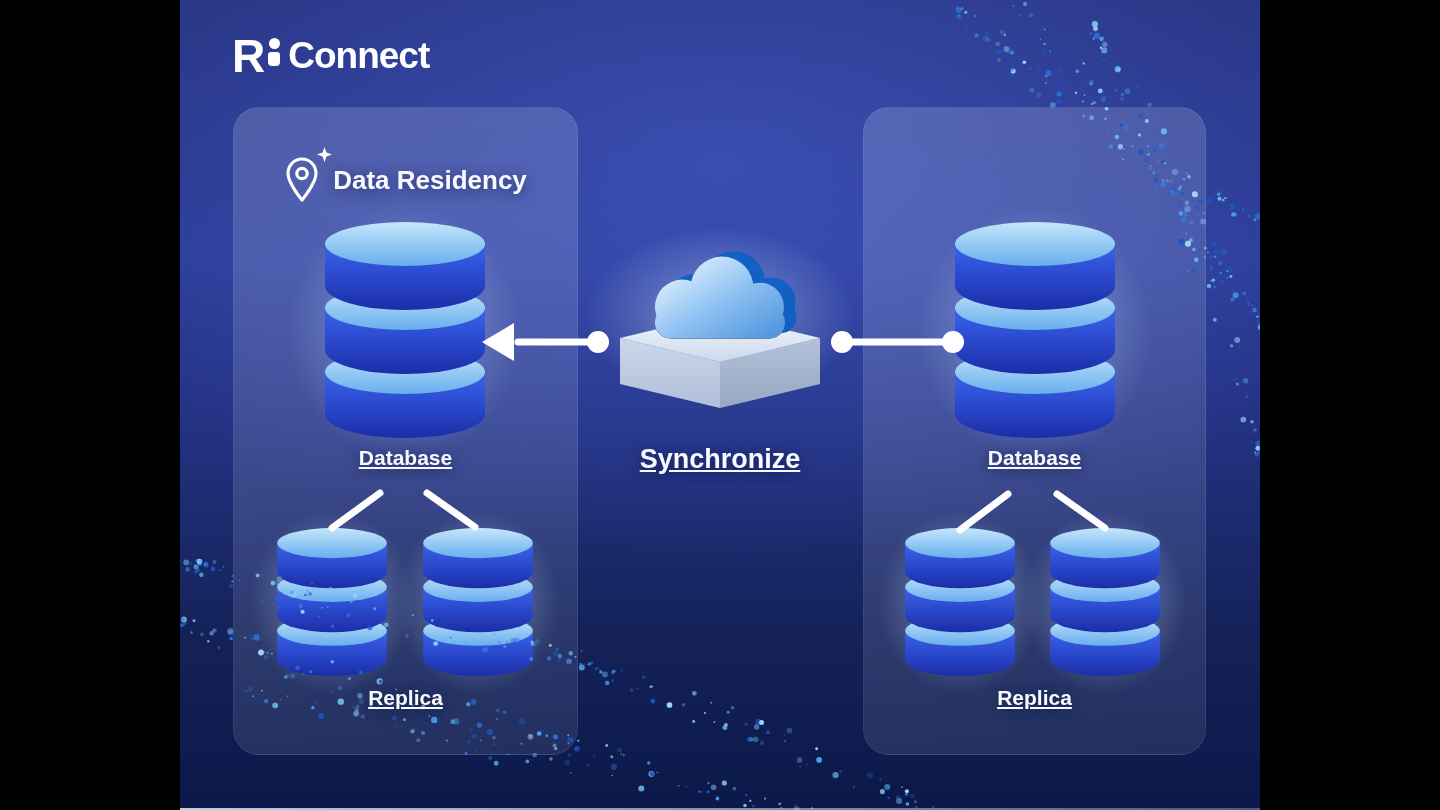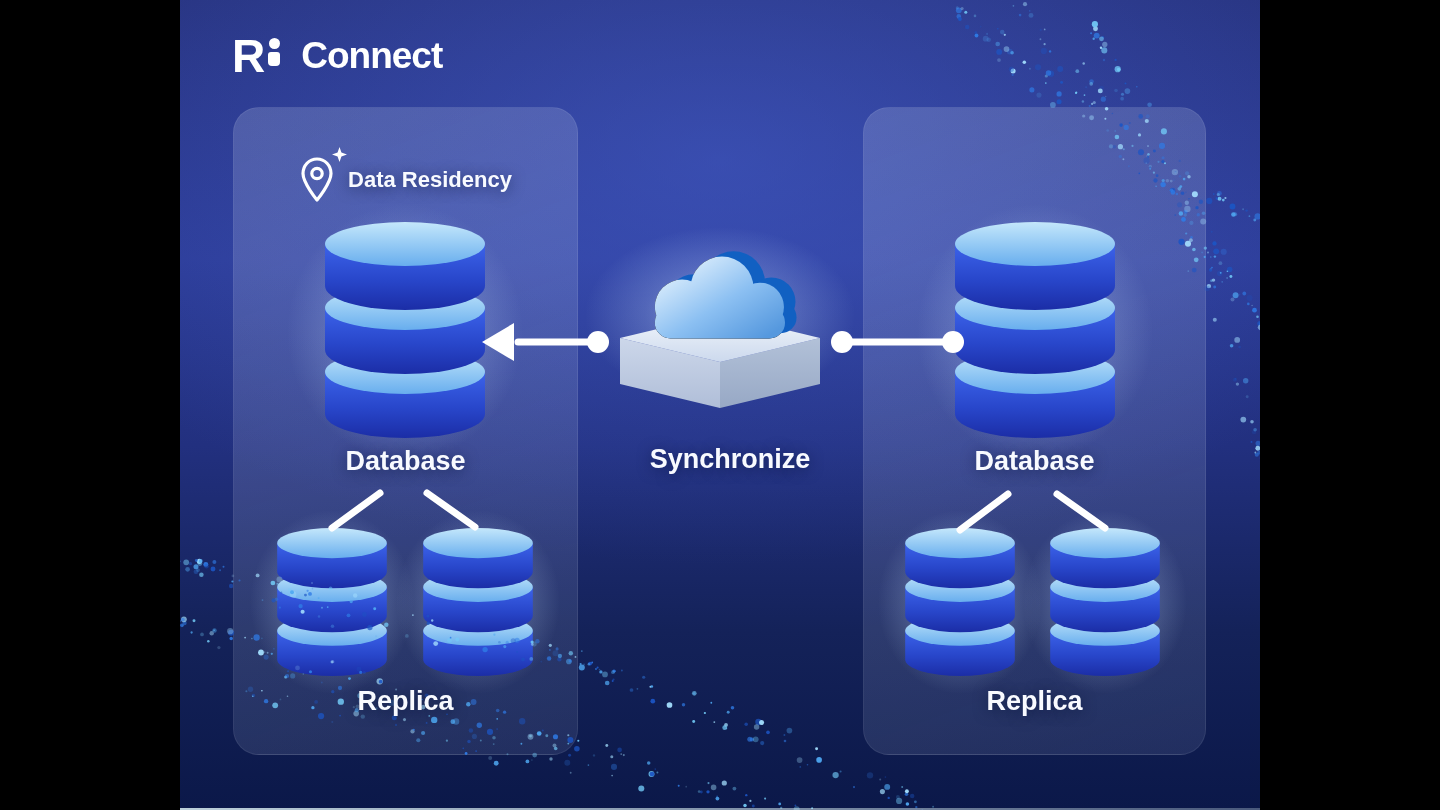--- a/index.html
+++ b/index.html
@@ -23,31 +23,31 @@
   
   svg.gfx { position:absolute; left:0; top:0; width:1080px; height:810px; z-index:3; pointer-events:none; }
   
   .txt { position:absolute; z-index:4; color:#f8faff; text-align:center;
          text-shadow:0 2px 14px rgba(8,16,50,0.55); }
   .logo { position:absolute; z-index:4; left:52px; top:36px; display:flex; align-items:flex-start; color:#fff; }
   .logo-r { font-size:46px; font-weight:700; line-height:40px; letter-spacing:-1px; }
   .logo-i { display:flex; flex-direction:column; align-items:center; margin:2px 3px 0 4px; }
   .logo-i .dot  { width:11px; height:11px; border-radius:50%; background:#fff; }
   .logo-i .bod  { width:12px; height:14px; border-radius:3px 3px 4px 4px; background:#fff; margin-top:3px; }
-  .logo-text { font-size:37px; font-weight:700; line-height:40px; letter-spacing:-1px; margin-left:18px; }
+  .logo-text { font-size:37px; font-weight:700; line-height:40px; letter-spacing:-1px; margin-left:5px; }
   .heading { left:53px; top:152px; width:345px; height:56px; display:flex; align-items:center;
-             justify-content:center; gap:13px; font-size:22px; font-weight:700; }
+             justify-content:center; gap:13px; font-size:26px; font-weight:700; }
   .pin-wrap { position:relative; width:36px; height:48px; flex:0 0 auto; }
   .pin-wrap .spark { position:absolute; right:-12px; top:-9px; }
-  .label { width:345px; font-size:27px; font-weight:700; }
+  .label { width:345px; font-size:21px; font-weight:700;text-decoration:underline; }
   .db-left  { left:53px;  top:446px; }
   .db-right { left:683px; top:446px; width:343px; }
   .rep-left { left:53px;  top:686px; }
   .rep-right{ left:683px; top:686px; width:343px; }
-  .sync { left:400px; top:444px; width:300px; }
+  .sync { left:390px; top:444px; width:300px;text-decoration:underline; }
   .sync-title { font-size:27px; font-weight:700; }
   .sync-sub   { font-size:20px; font-weight:400; margin-top:3px; color:#e9eefb; }
   .bottom-line { position:absolute; z-index:5; left:0; bottom:0; width:100%; height:2px;
     background:linear-gradient(90deg, rgba(219,240,243,0.85), rgba(219,240,243,0.30)); }
 </style>
 </head>
 <body>
 
 <div class="frame">
   <div class="stage">

